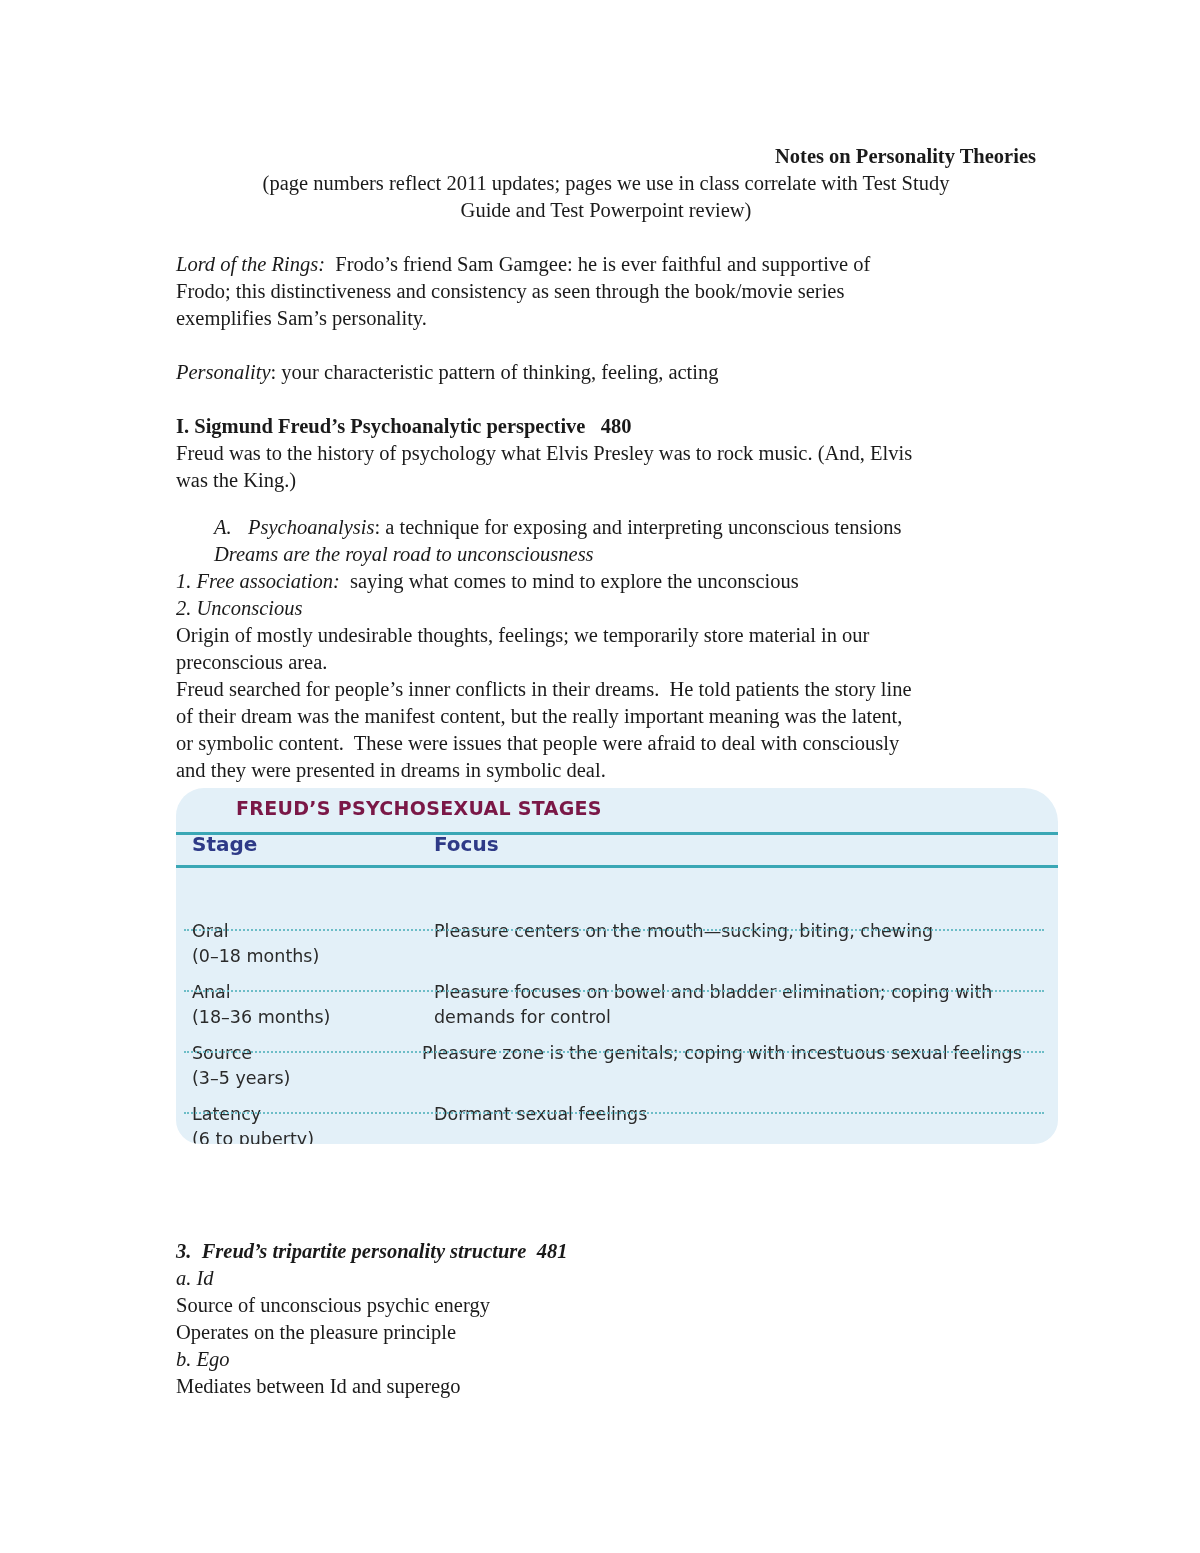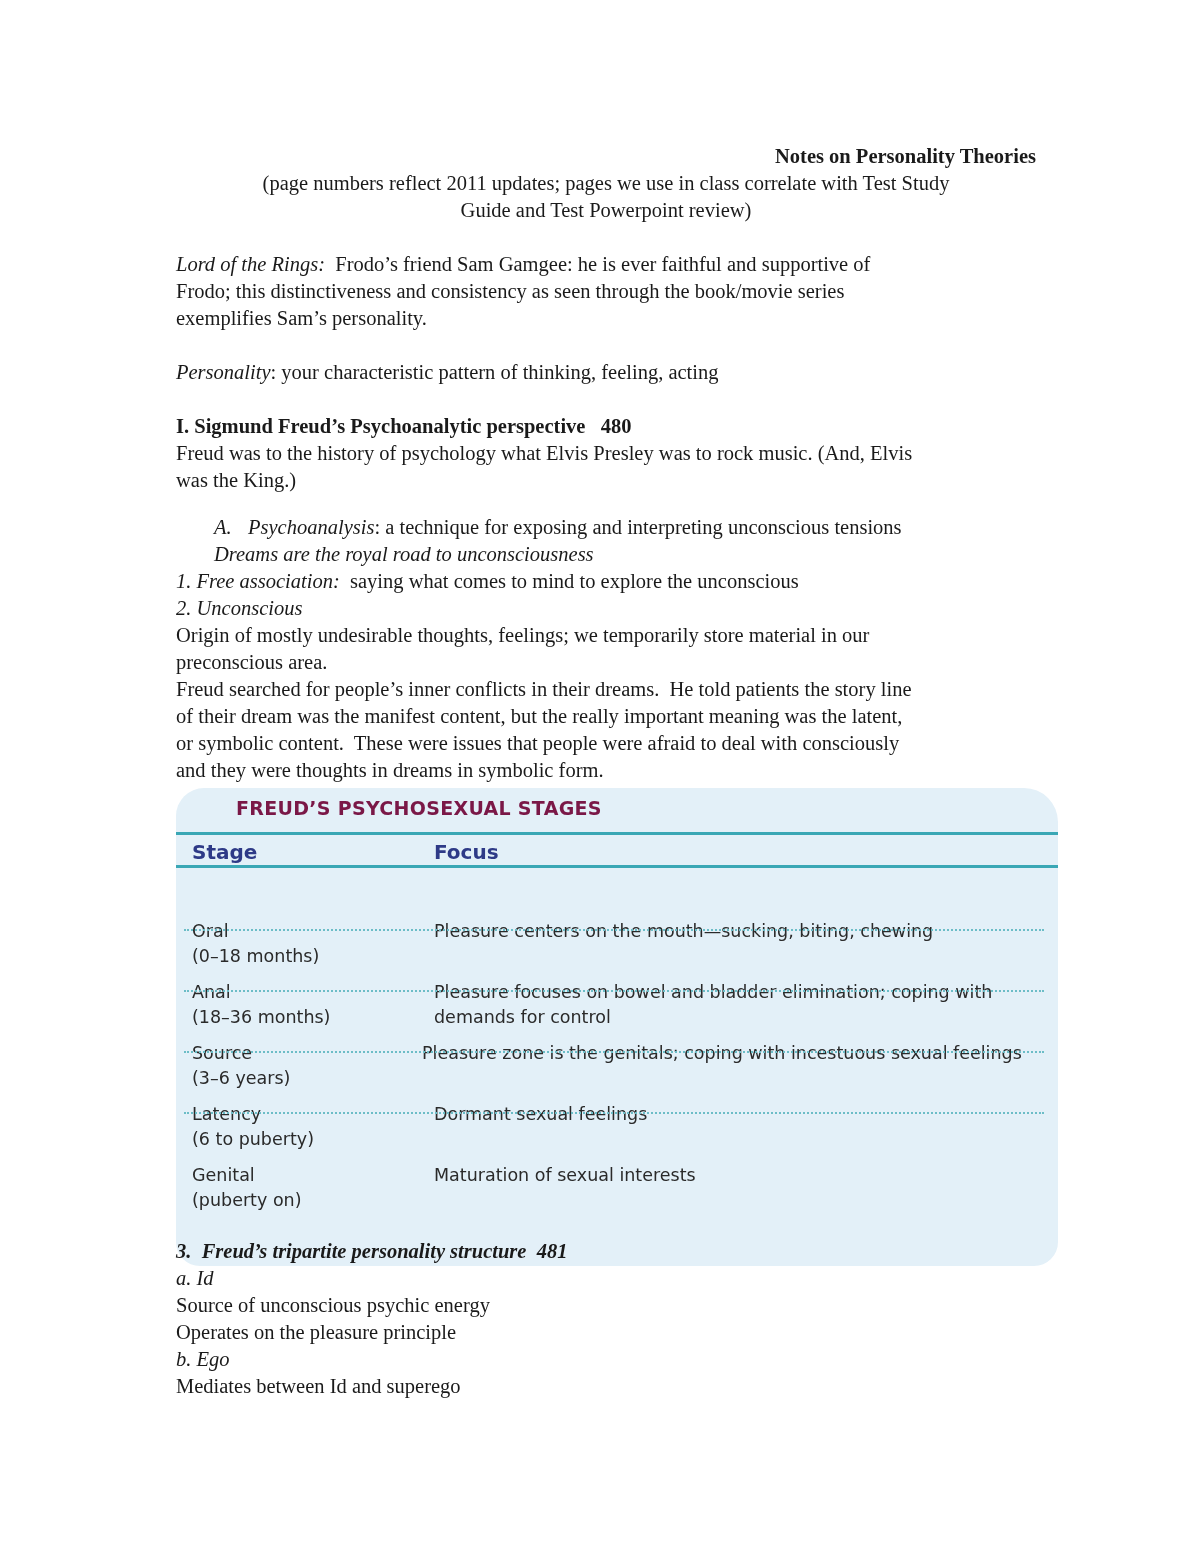--- a/index.html
+++ b/index.html
@@ -8,27 +8,27 @@
   .page { position: absolute; left: 176px; top: 143px; width: 860px; font-size: 20.5px; line-height: 27px; }
   .title { text-align: right; font-weight: bold; font-size: 20.5px; }
   .subtitle { text-align: center; }
   .gap { height: 27px; }
   .i { font-style: italic; }
   .b { font-weight: bold; }
   .indent { padding-left: 38px; }
   .indentA { padding-left: 38px; margin-top: 20px; }
   .indentA .lbl { display: inline-block; width: 34px; }
 
-  .table-box { position: absolute; left: 176px; top: 788px; width: 882px; height: 478px;
+  .table-box { position: absolute; left: 176px; top: 788px; width: 882px; height: 356px;
                background: #e3f0f8; border-radius: 28px 34px 24px 24px;
                font-family: "DejaVu Sans", "Liberation Sans", sans-serif; overflow: hidden; }
   .table-box .tbl-title { position: absolute; left: 60px; top: 9px; font-size: 19px; font-weight: bold;
                           color: #7a1847; letter-spacing: 0.3px; }
   .rule { position: absolute; left: 0; right: 0; height: 3px; background: #3aa7b5; }
-  .hdr { position: absolute; top: 44px; font-size: 20px; font-weight: bold; color: #2e3a87; margin-top: 8px; }
+  .hdr { position: absolute; top: 44px; font-size: 20px; font-weight: bold; color: #2e3a87; }
   .row { position: absolute; left: 0; right: 0; }
   .cell { position: absolute; font-size: 17.5px; line-height: 25px; color: #2a2a2a; margin-top: 44px; }
   .dots { position: absolute; left: 8px; right: 14px; height: 0; border-top: 2px dotted #6cbdc7; }
 </style>
 </head>
 <body>
 
 <div class="page">
   <div class="title">Notes on Personality Theories</div>
   <div class="subtitle">
@@ -53,21 +53,21 @@
   <div class="indentA"><span class="i lbl">A.</span><span class="i">Psychoanalysis</span><span>: a technique for exposing and interpreting unconscious tensions</span></div>
   <div class="indent i">Dreams are the royal road to unconsciousness</div>
   <div><span class="i">1. Free association:</span><span style="white-space:pre">  saying what comes to mind to explore the unconscious</span></div>
   <div class="i">2. Unconscious</div>
   <div>Origin of mostly undesirable thoughts, feelings; we temporarily store material in our</div>
   <div>preconscious area.</div>
   <div>
     <div style="white-space:pre">Freud searched for people’s inner conflicts in their dreams.  He told patients the story line</div>
     <div>of their dream was the manifest content, but the really important meaning was the latent,</div>
     <div style="white-space:pre">or symbolic content.  These were issues that people were afraid to deal with consciously</div>
-    <div>and they were thoughts in dreams in symbolic form.</div>
+    <div>and they were presented in dreams in symbolic deal.</div>
   </div>
 </div>
 
 <div class="table-box">
   <div class="tbl-title">FREUD’S PSYCHOSEXUAL STAGES</div>
   <div class="rule" style="top:44px"></div>
   <div class="hdr" style="left:16px">Stage</div>
   <div class="hdr" style="left:258px">Focus</div>
   <div class="rule" style="top:77px"></div>
 
@@ -91,21 +91,21 @@
     <div class="cell" style="left:258px;top:0">
         <div>Pleasure focuses on bowel and bladder elimination; coping with</div>
         <div>demands for control</div>
       </div>
   </div>
   <div class="dots" style="top:202px"></div>
 
   <div class="row" style="top:209px">
     <div class="cell" style="left:16px;top:0">
         <div>Source</div>
-        <div>(3–6 years)</div>
+        <div>(3–5 years)</div>
       </div>
     <div class="cell" style="left:246px;top:0">
         <div>Pleasure zone is the genitals; coping with incestuous sexual feelings</div>
         <div></div>
       </div>
   </div>
   <div class="dots" style="top:263px"></div>
 
   <div class="row" style="top:270px">
     <div class="cell" style="left:16px;top:0">

